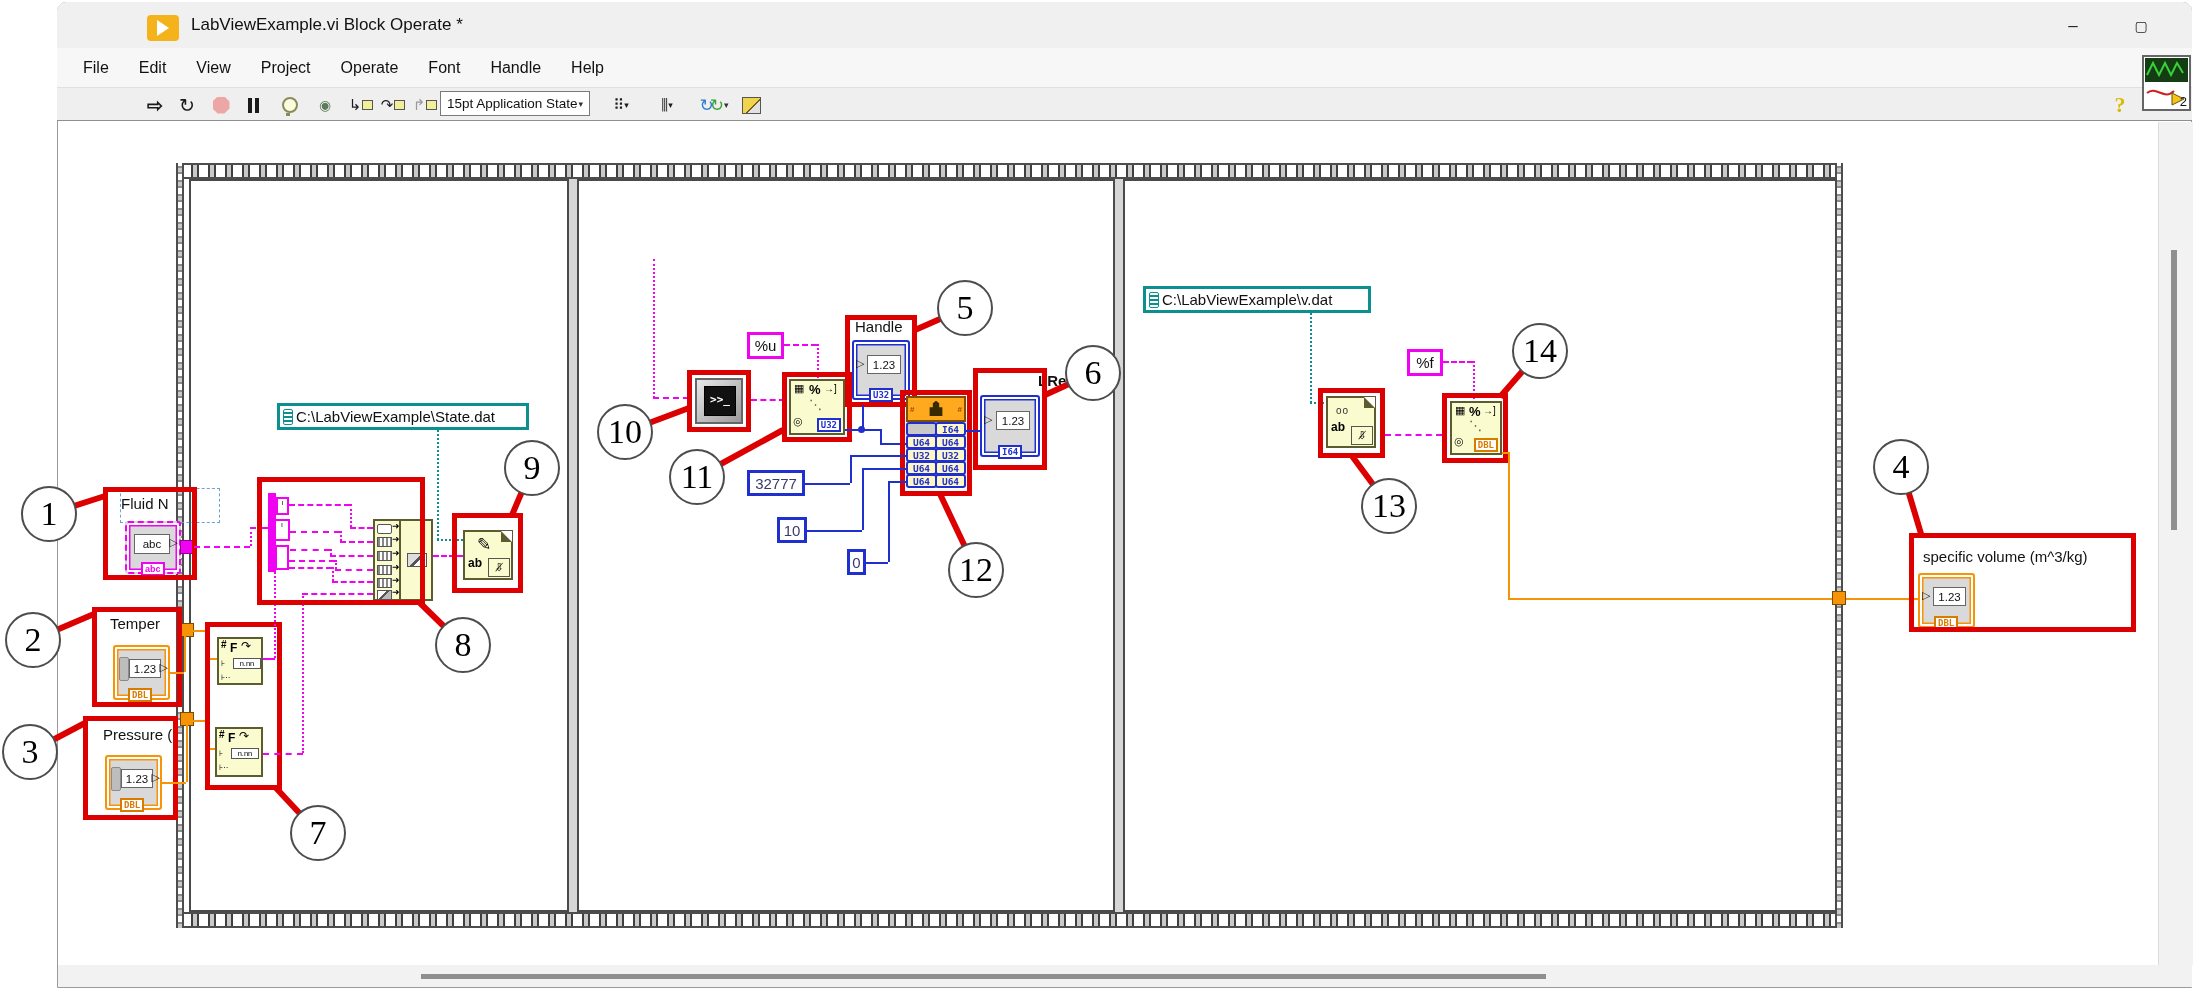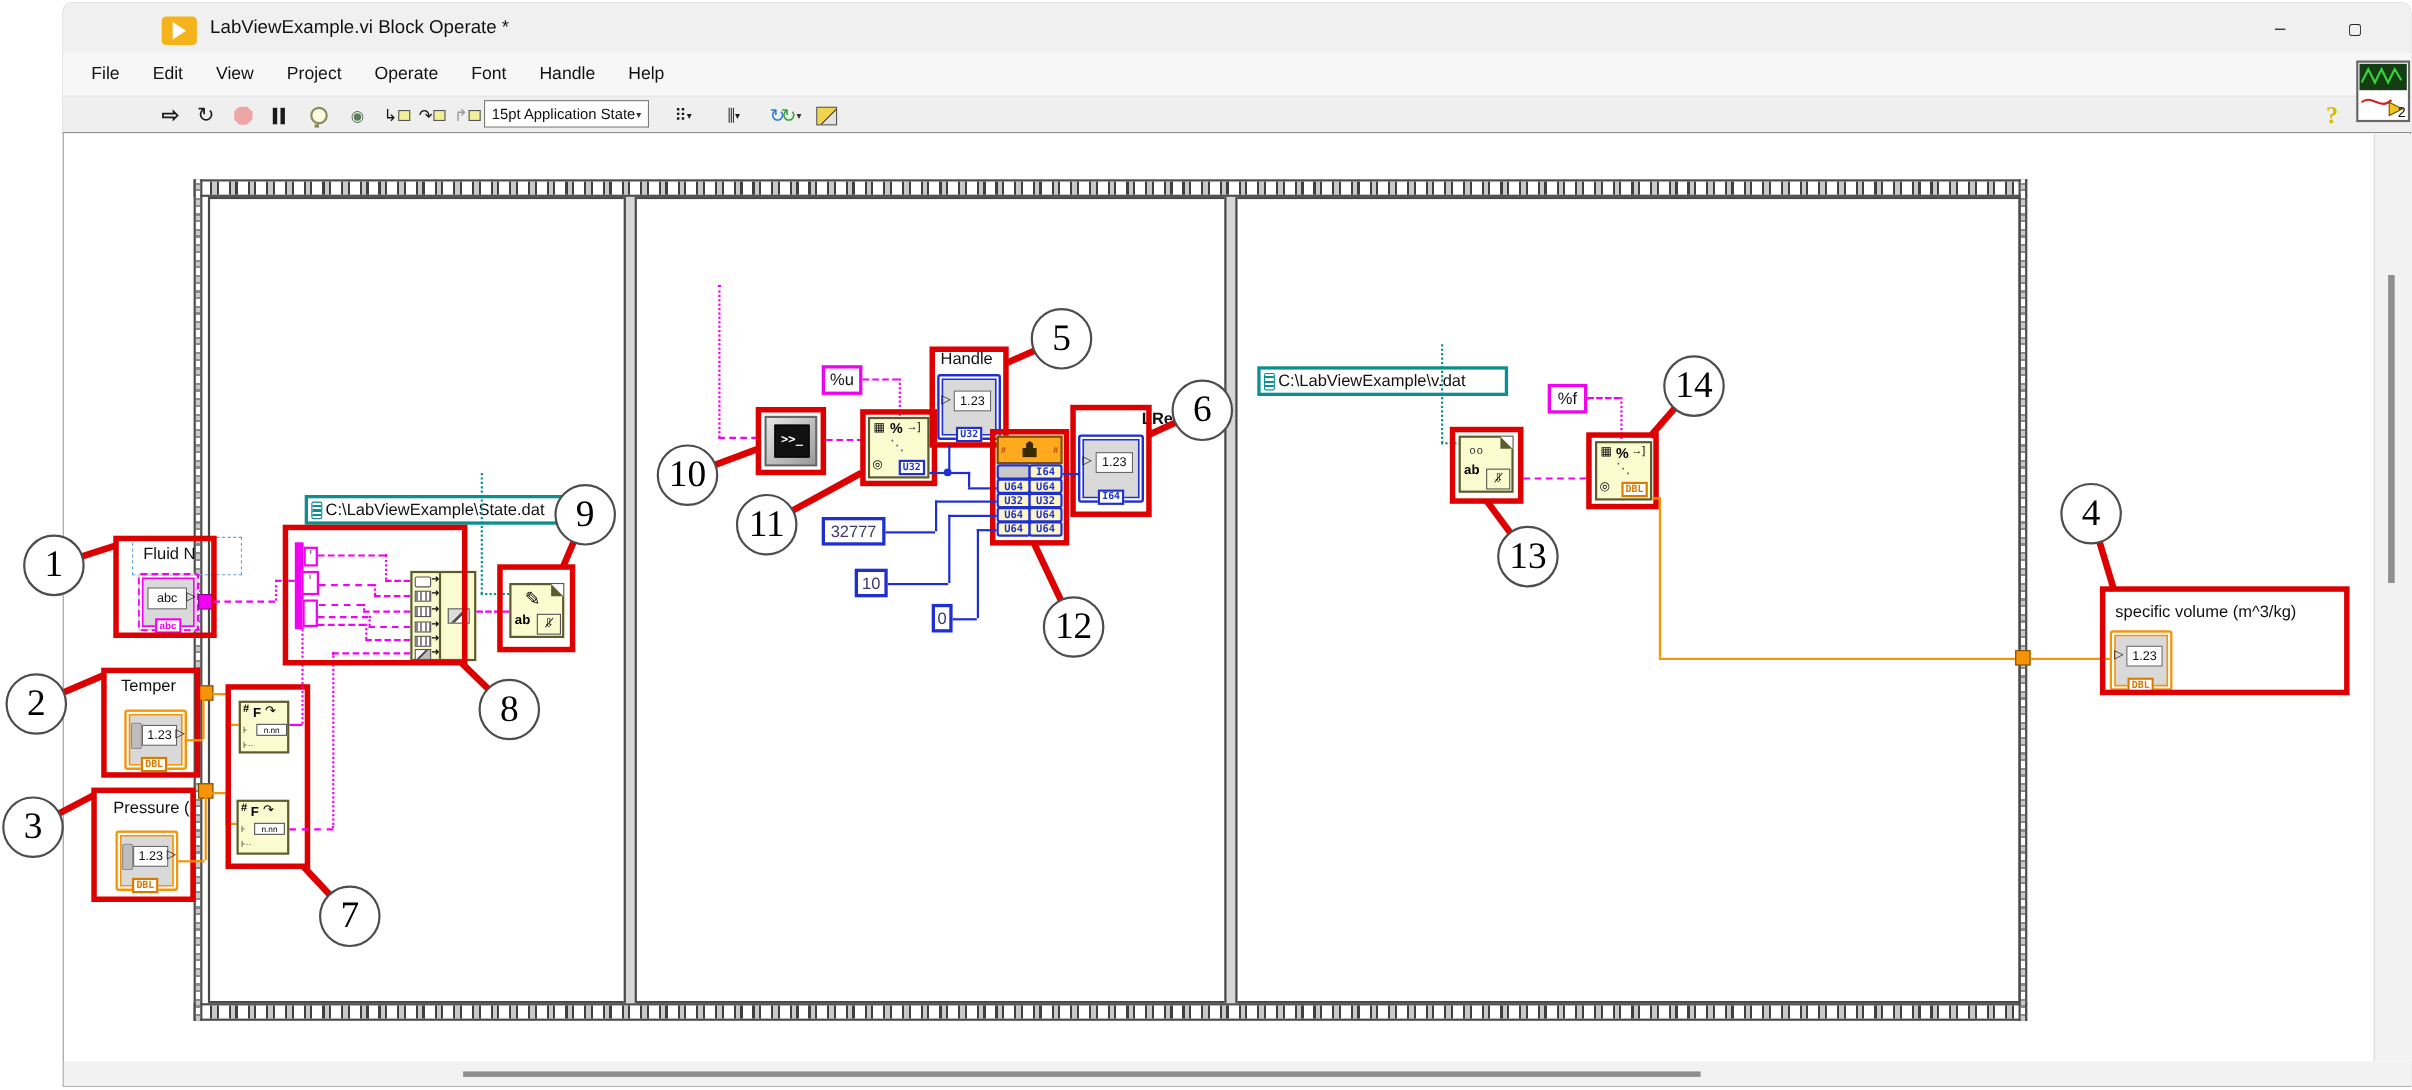--- a/index.html
+++ b/index.html
@@ -29,21 +29,21 @@
   #hsb{position:absolute;left:58px;top:965px;width:2134px;height:22px;background:#f2f2f2;}
   #hsb .thumb{position:absolute;left:363px;top:9px;width:1125px;height:5px;background:#8f8f8f;}
   
   .filmH{position:absolute;left:176px;width:1667px;height:16px;box-sizing:border-box;border-top:2px solid #4d4d4d;border-bottom:2px solid #4d4d4d;background:repeating-linear-gradient(90deg,#c9c9c9 0 4px,#3f3f3f 4px 6px,#ffffff 6px 15px,#3f3f3f 15px 17px);}
   .filmV{position:absolute;width:8px;top:163px;height:765px;box-sizing:border-box;border-left:2px solid #4d4d4d;border-right:2px solid #4d4d4d;background:repeating-linear-gradient(0deg,#c9c9c9 0 4px,#8c8c8c 4px 6px,#ffffff 6px 12px,#8c8c8c 12px 14px);}
   #seq-inner{position:absolute;left:189px;top:179px;width:1648px;height:733px;border:2px solid #4a4a4a;box-sizing:border-box;}
   .divider{position:absolute;top:179px;width:12px;height:733px;background:#d6d6d6;border-left:2px solid #4a4a4a;border-right:2px solid #4a4a4a;box-sizing:border-box;}
   
   .rbox{position:absolute;border:5px solid #dc0000;box-sizing:border-box;}
   .co{position:absolute;width:56px;height:56px;border-radius:50%;background:#fff;border:2px solid #4d4d4d;box-sizing:border-box;display:flex;align-items:center;justify-content:center;font-family:"Liberation Serif",serif;font-size:34px;color:#000;}
-  .pathconst{position:absolute;border:3px solid #0b8f8f;background:#fff;box-sizing:border-box;display:flex;align-items:center;font-size:15px;color:#111;padding-left:3px;gap:3px;white-space:nowrap;margin-top:47px;}
+  .pathconst{position:absolute;border:3px solid #0b8f8f;background:#fff;box-sizing:border-box;display:flex;align-items:center;font-size:15px;color:#111;padding-left:3px;gap:3px;white-space:nowrap;}
   .pglyph{display:inline-block;width:8px;height:14px;border:1.5px solid #0b8f8f;border-radius:2px;background:repeating-linear-gradient(0deg,#fff 0 2px,#0b8f8f 2px 4px);} 
   .strconst{position:absolute;border:3px solid #f003f0;background:#fff;box-sizing:border-box;display:flex;align-items:center;padding-left:5px;font-size:15px;color:#111;white-space:nowrap;}
   .numconst{position:absolute;border:3px solid #2030cf;background:#fff;box-sizing:border-box;display:flex;align-items:center;justify-content:center;font-size:15px;color:#3a3a6e;}
   .w{position:absolute;}
   .wh.pk{border-top:2px dashed #f003f0;}  .wv.pk{border-left:2px dotted #f003f0;}
   .wh.tl{border-top:2px dotted #0b8f8f;}  .wv.tl{border-left:2px dotted #0b8f8f;}
   .wh.bl{border-top:2px solid #2030cf;}   .wv.bl{border-left:2px solid #2030cf;}
   .wh.or{border-top:2.5px solid #f79306;} .wv.or{border-left:2.5px solid #f79306;}
   .dot{position:absolute;width:7px;height:7px;border-radius:50%;background:#2030cf;}
   .tunnel{position:absolute;width:14px;height:14px;box-sizing:border-box;border:1px solid #7a4c00;background:#f79306;}
@@ -165,21 +165,21 @@
 
   <div class="pathconst" style="left:277px;top:403px;width:252px;height:27px;">
     <span class="pglyph"></span>
     <span>C:\LabViewExample\State.dat</span>
   </div>
 
   <div class="w wv tl" style="left:437px;top:430px;height:110px;"></div>
   <div class="w wh tl" style="left:437px;top:539px;width:26px;"></div>
 
   <div class="abs" style="left:120px;top:488px;width:98px;height:33px;border:1px dashed #6aa3d8;"></div>
-  <div class="nlabel" style="left:121px;top:495px;width:66px;text-align:center;">Fluid N</div>
+  <div class="nlabel" style="left:121px;top:495px;width:66px;">Fluid N</div>
   <div class="ctl str" style="left:125px;top:521px;width:56px;height:53px;">
     <div class="fld" style="left:7px;top:11px;width:34px;height:18px;">abc</div>
     <div class="tri" style="right:1px;top:14px;">▷</div>
     <div class="tag pink" style="left:14px;bottom:-4px;">abc</div>
   </div>
   <div class="tunnel mag" style="left:180px;top:540px;"></div>
   <div class="rbox" style="left:103px;top:487px;width:94px;height:93px;"></div>
 
   <div class="nlabel" style="left:110px;top:615px;width:68px;">Temper</div>
   <div class="ctl orn" style="left:113px;top:645px;width:57px;height:55px;">

